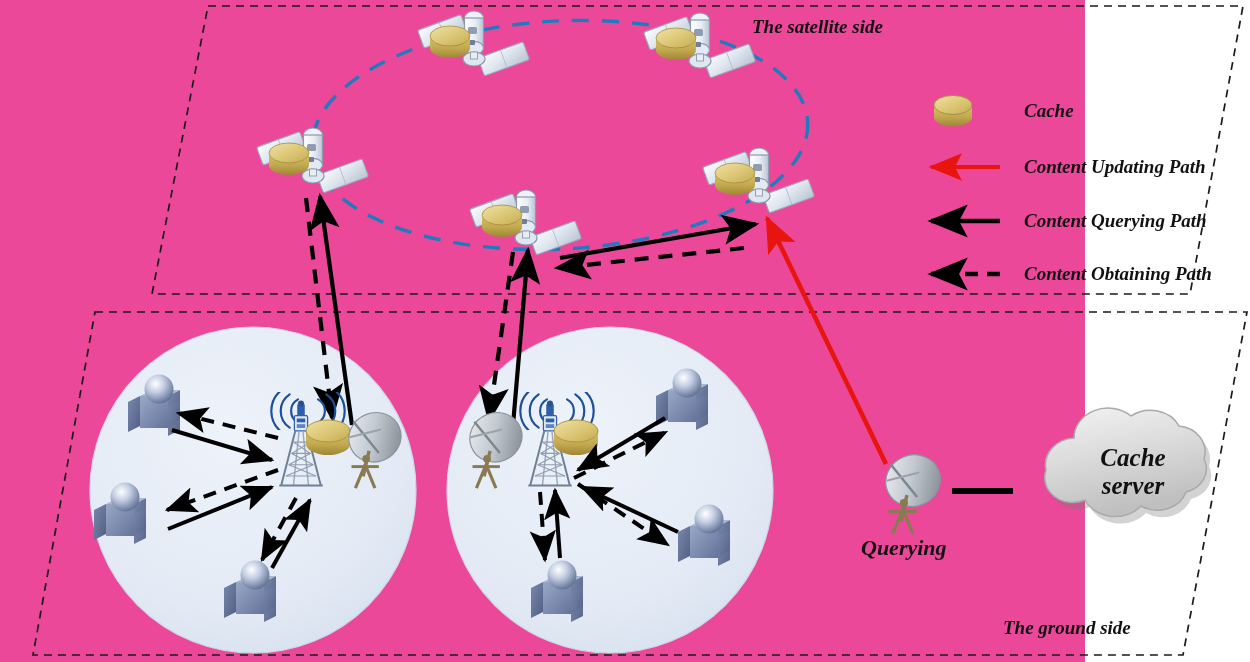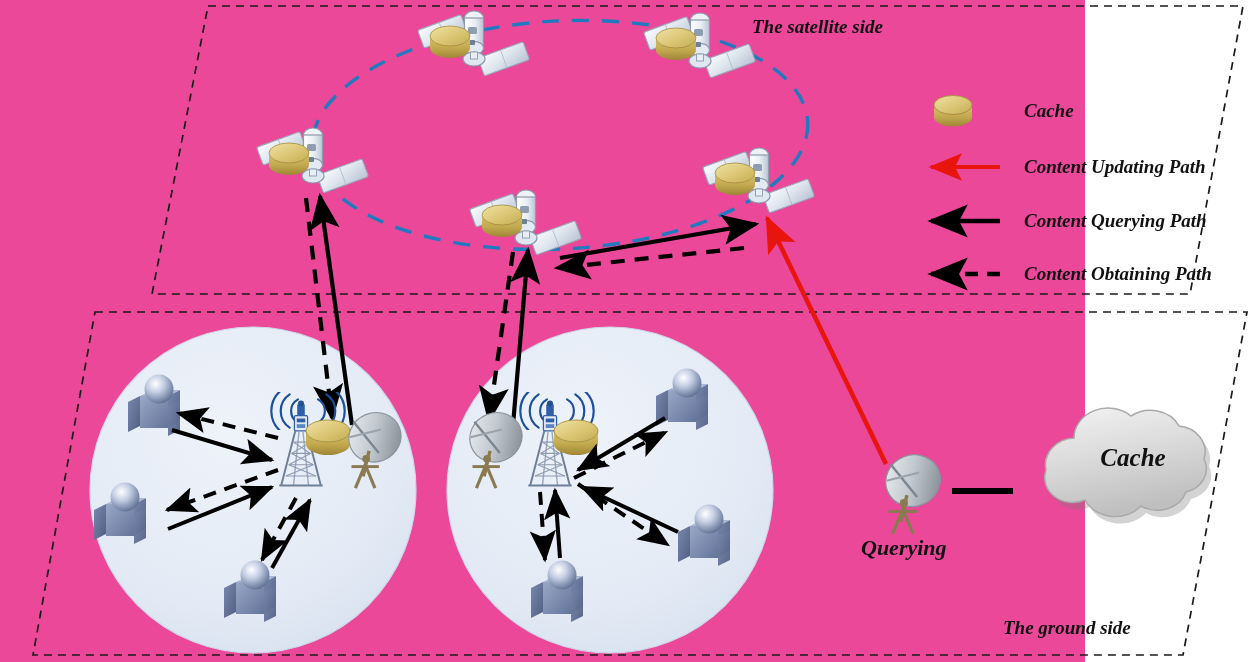--- a/index.html
+++ b/index.html
@@ -294,15 +294,16 @@
 
 <div class="lbl legend-label" style="left:1024px; top:100px;">Cache</div>
 <div class="lbl legend-label" style="left:1024px; top:156px;">Content Updating Path</div>
 <div class="lbl legend-label" style="left:1024px; top:210px;">Content Querying Path</div>
 <div class="lbl legend-label" style="left:1024px; top:263px;">Content Obtaining Path</div>
 
 <div class="lbl node-label" style="left:861px; top:535px;">Querying</div>
 
 <div class="lbl cloud-label" style="left:1063px; top:444px; width:140px;">
   <div>Cache</div>
+  <div>server</div>
 </div>
 
 </div>
 
 </body></html>

